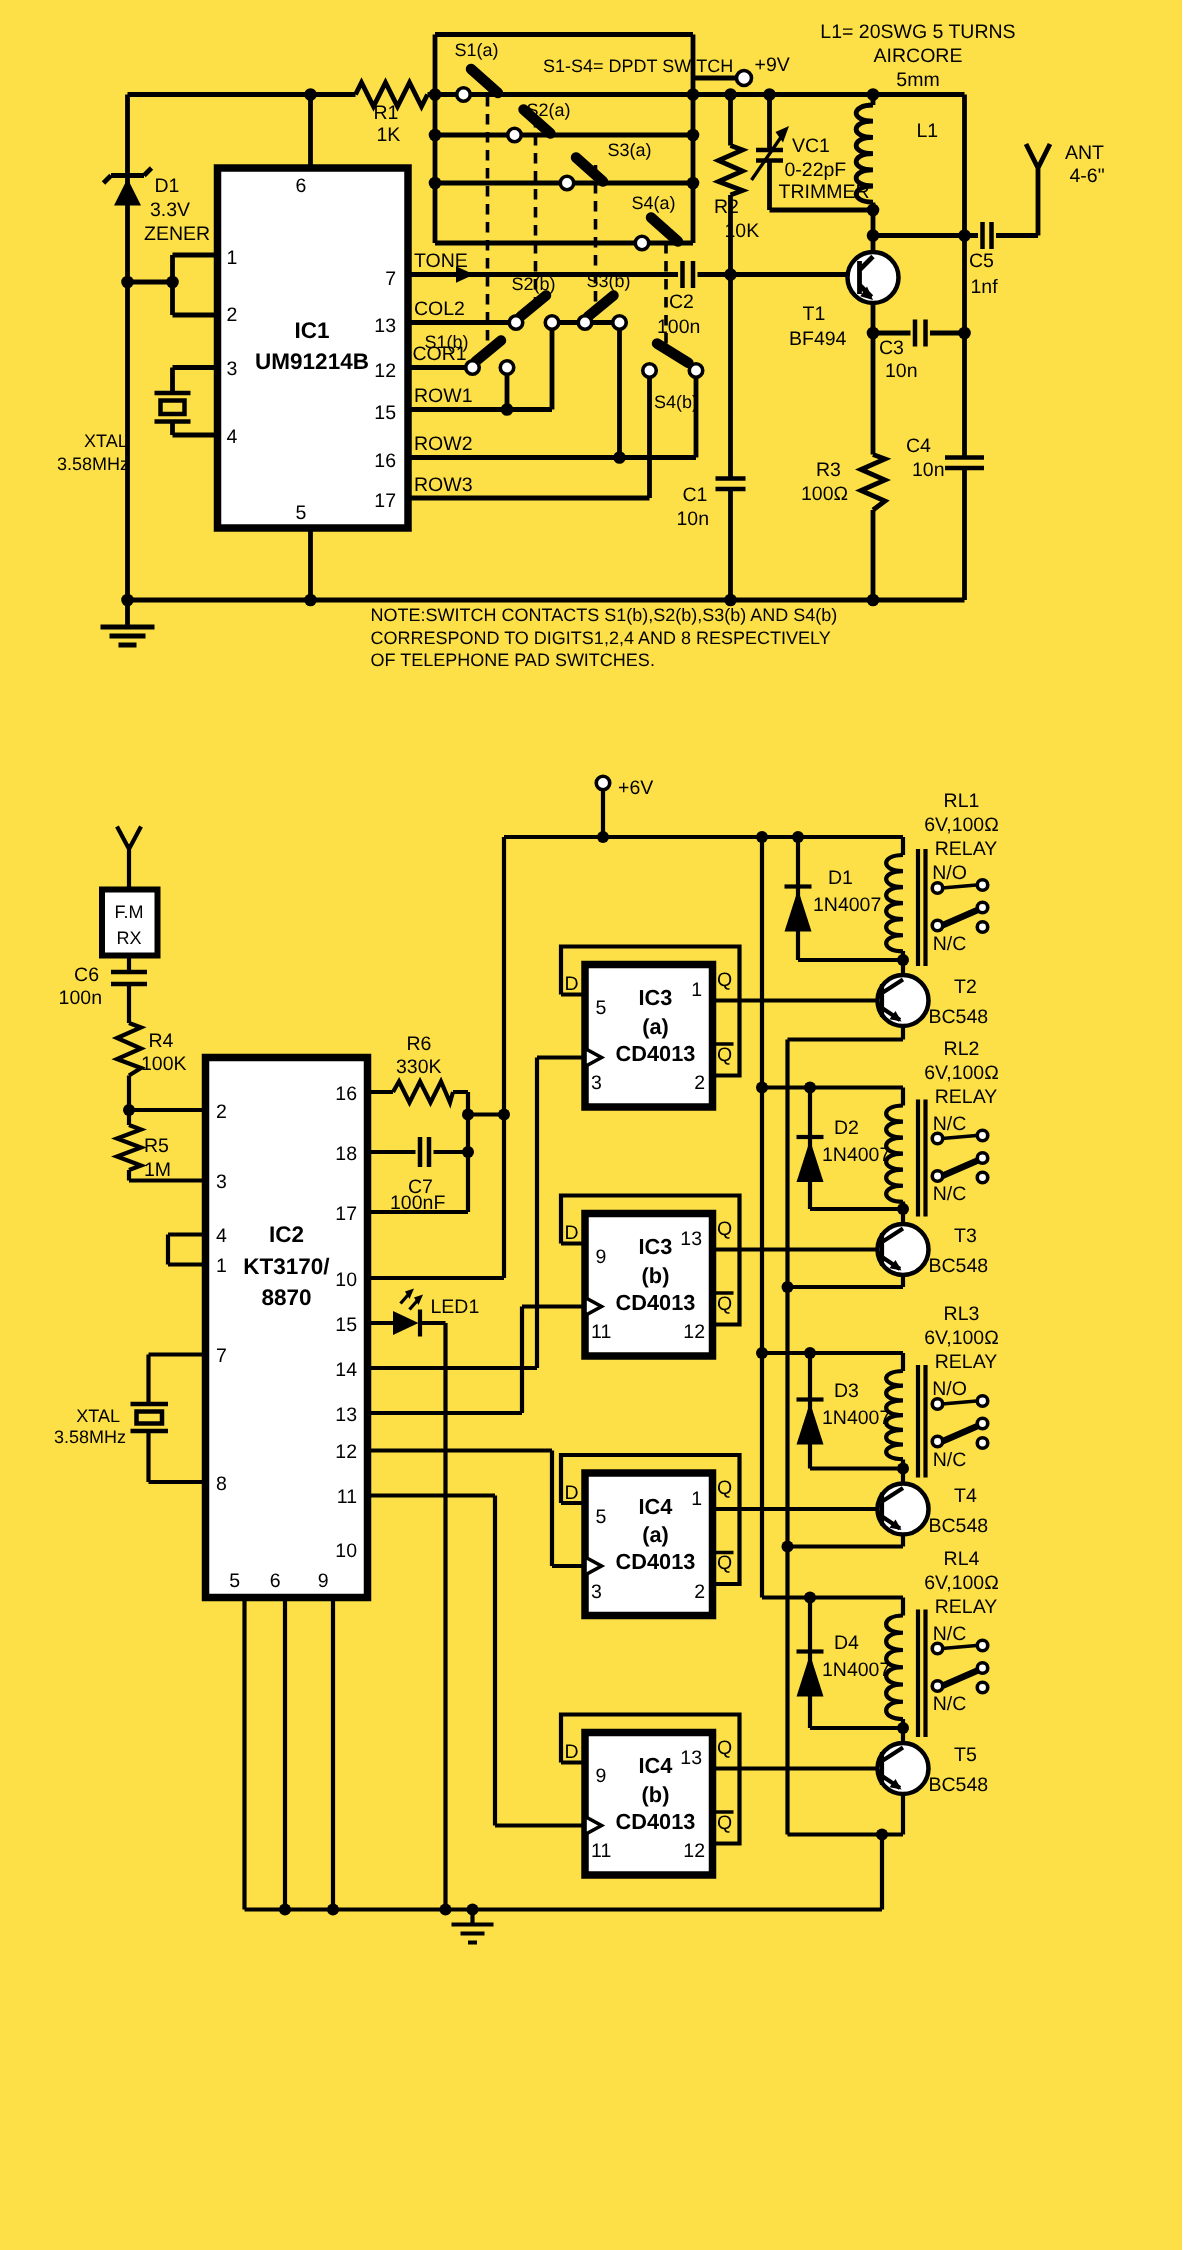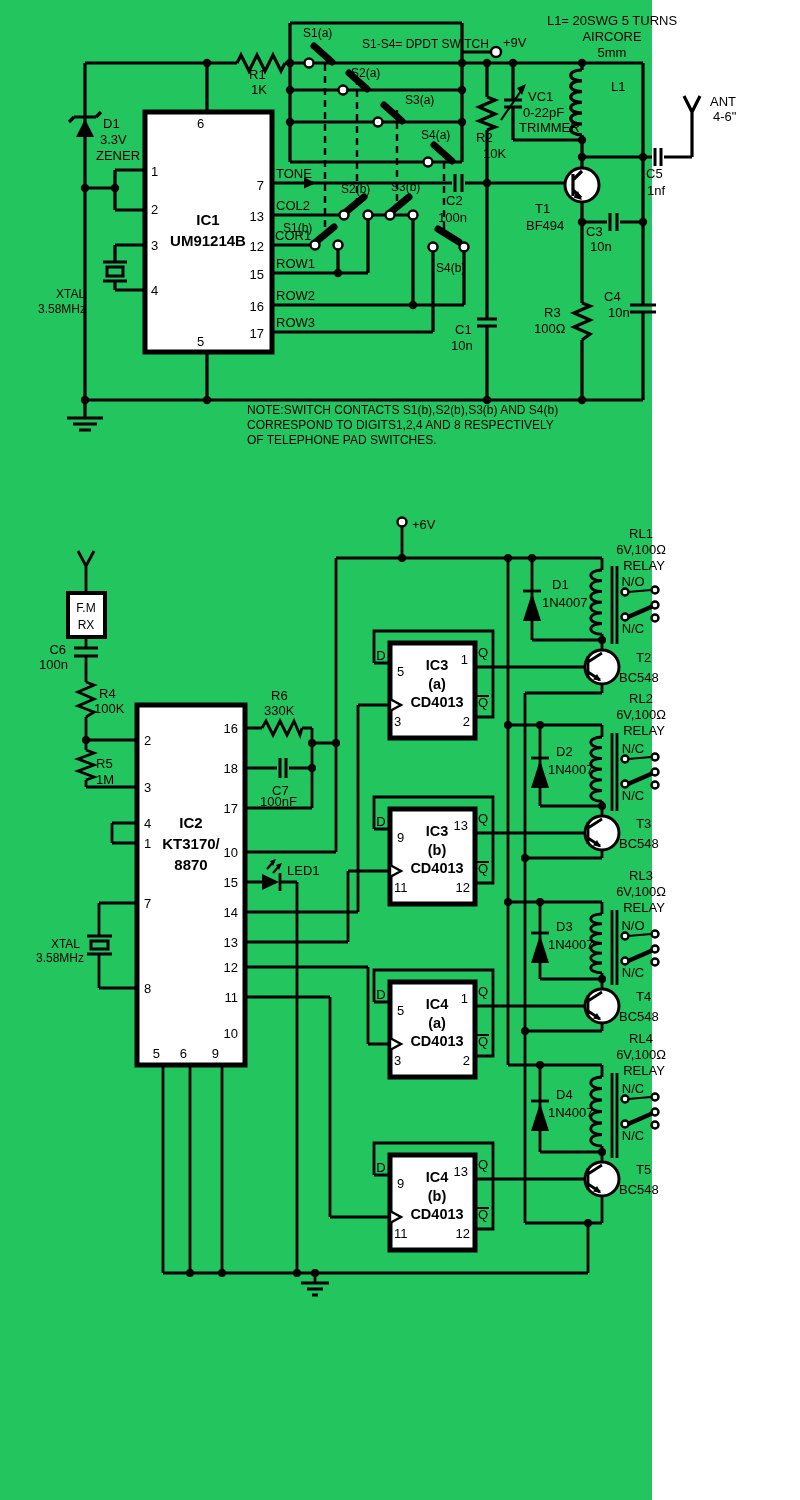--- a/index.html
+++ b/index.html
@@ -1,16 +1,16 @@
 <!DOCTYPE html>
 <html><head>
 <meta charset="utf-8">
 <style>
   html,body{margin:0;padding:0;background:#fff}
-  .page{width:652px;height:1500px;background:#22c55e;position:relative}
+  .page{width:788px;height:1500px;background:#fde047;position:relative}
   svg text{font-family:"Liberation Sans",sans-serif;fill:#000}
   .t{font-size:13px}
   .ts{font-size:12px}
   .tb{font-weight:bold;font-size:15px}
   .tf{font-weight:bold;font-size:14.5px}
   .tm{text-anchor:middle}
   .te{text-anchor:end}
   .w{stroke:#000;stroke-width:3.2;fill:none}
   .w2{stroke:#000;stroke-width:2.8;fill:none}
   .thin{stroke:#000;stroke-width:2.2;fill:none}

